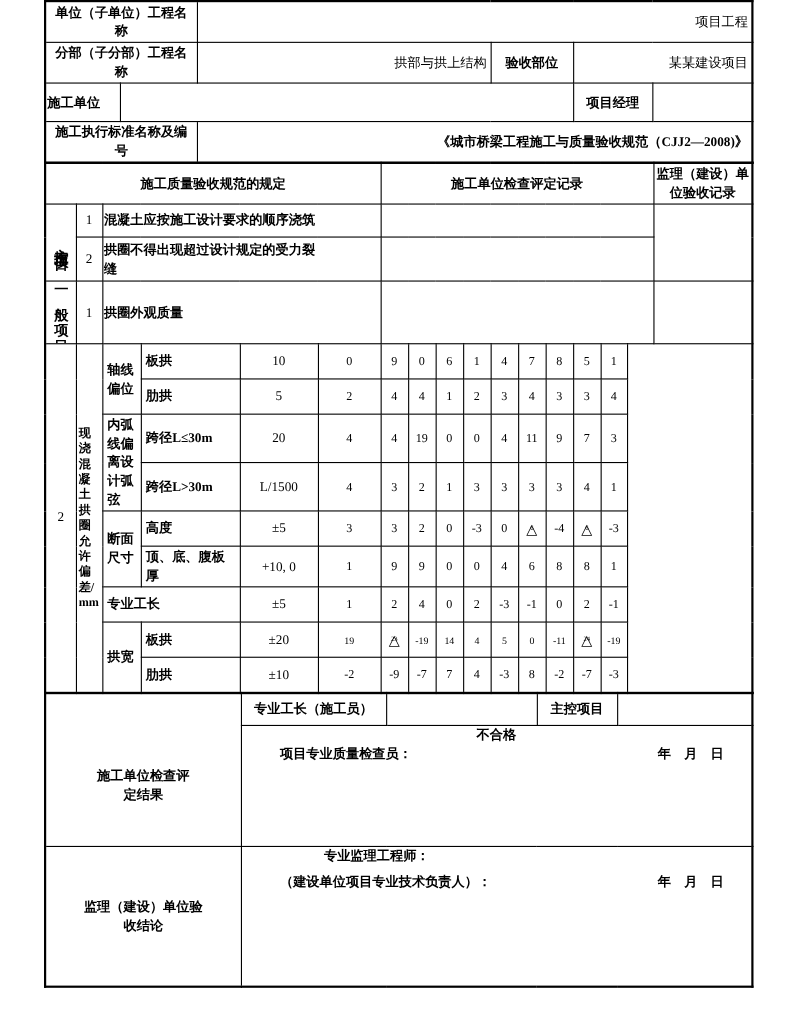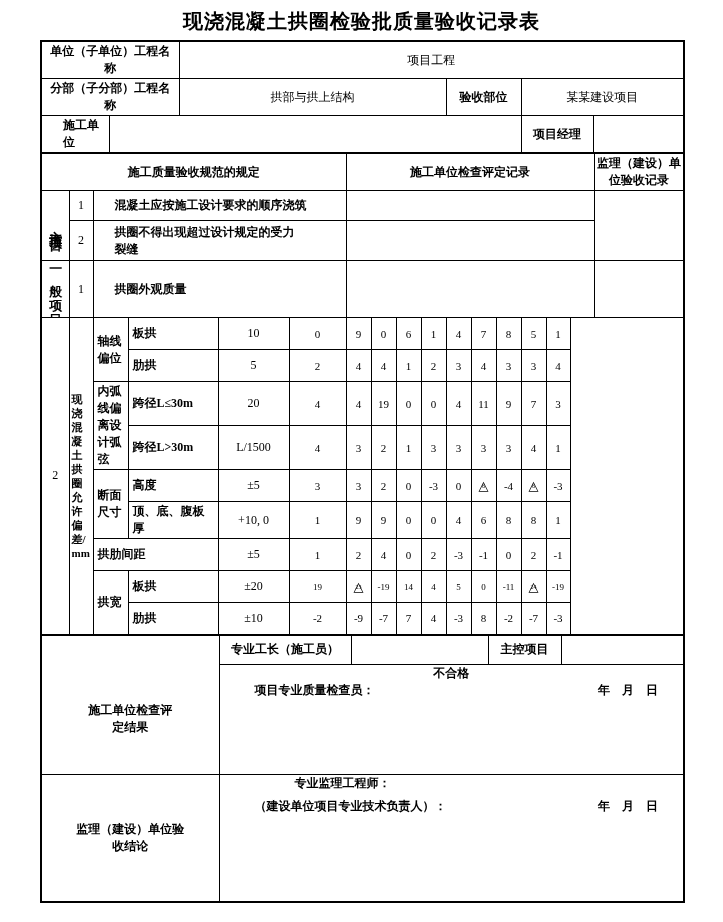--- a/index.html
+++ b/index.html
@@ -18,22 +18,22 @@
   .no-val {
     display: inline-block; min-width: 58px; text-align: center;
     border-bottom: 1px solid #000; font-weight: normal; font-size: 12px; margin-left: 4px;
   }
   table { border-collapse: collapse; table-layout: fixed; width: 643px; }
   table, td { border: 1px solid #000; }
   table { border: 2px solid #000; }
   .t2, .t3 { margin-top: -2px; }
   td { font-size: 12px; vertical-align: middle; padding: 1px 3px; overflow: hidden; }
   td.lbl { font-weight: bold; text-align: center; }
-  td.ctr { text-align: center; }
-  td.left { text-align: left; font-weight: bold; padding-left: 21px; }
+  td.ctr { text-align: right; }
+  td.left { text-align: left; font-weight: bold; padding-left: 1px; }
   td.num { text-align: center; font-weight: normal; }
   td.val { text-align: center; font-size: 11px; padding: 0; }
   td.val.sm, tr.smrow td.val { font-size: 9px; }
   td.cat { font-weight: bold; padding-left: 4px; font-size: 12px; }
   td.sub { font-weight: bold; padding-left: 4px; font-size: 12px; }
   td.tol { text-align: center; font-size: 12px; }
   td.dev { font-weight: bold; font-size: 11px; line-height: 14px; padding: 1px 2px;
            word-break: break-all; text-align: left; vertical-align: middle; }
   td.section { padding: 0; }
   .vtext {
@@ -63,21 +63,20 @@
   .concl { display: flex; flex-direction: column; justify-content: flex-end; height: 100%;
            font-weight: bold; font-size: 12px; padding-bottom: 6px; }
   .concl .l1 { padding-left: 75px; margin-bottom: 6px; }
   .concl .l2 { display: flex; justify-content: space-between; padding: 0 25px 0 35px; }
 </style>
 </head>
 <body>
 
 <div class="page">
 
-  <h1 class="title">现浇混凝土拱圈检验批质量验收记录表</h1>
 
 
   <table class="t1">
     <colgroup>
       <col style="width:68px">
         <col style="width:70px">
         <col style="width:267px">
       <col style="width:75px">
         <col style="width:72px">
         <col style="width:91px">
@@ -92,20 +91,24 @@
       <td class="ctr">拱部与拱上结构</td>
       <td class="lbl">验收部位</td>
       <td colspan="2" class="ctr">某某建设项目</td>
     </tr>
     <tr class="h35">
       <td class="left">施工单位</td>
       <td colspan="3"></td>
       <td class="lbl">项目经理</td>
       <td></td>
     </tr>
+    <tr class="h32t">
+      <td colspan="2" class="lbl">施工执行标准名称及编号</td>
+      <td colspan="4" class="ctr" style="font-weight:bold">《城市桥梁工程施工与质量验收规范（CJJ2—2008)》</td>
+    </tr>
   </tbody>
     </table>
 
   <table class="t2">
     <colgroup>
       <col style="width:28px">
         <col style="width:24px">
         <col style="width:35px">
       <col style="width:90px">
         <col style="width:71px">
@@ -236,21 +239,21 @@
           <td class="val">9</td>
           <td class="val">0</td>
           <td class="val">0</td>
           <td class="val">4</td>
           <td class="val">6</td>
           <td class="val">8</td>
           <td class="val">8</td>
           <td class="val">1</td>
         </tr>
         <tr class="h32">
-          <td colspan="2" class="cat">拱肋间距</td>
+          <td colspan="2" class="cat">专业工长</td>
           <td class="tol">±5</td>
           <td class="val">1</td>
           <td class="val">2</td>
           <td class="val">4</td>
           <td class="val">0</td>
           <td class="val">2</td>
           <td class="val">-3</td>
           <td class="val">-1</td>
           <td class="val">0</td>
           <td class="val">2</td>

